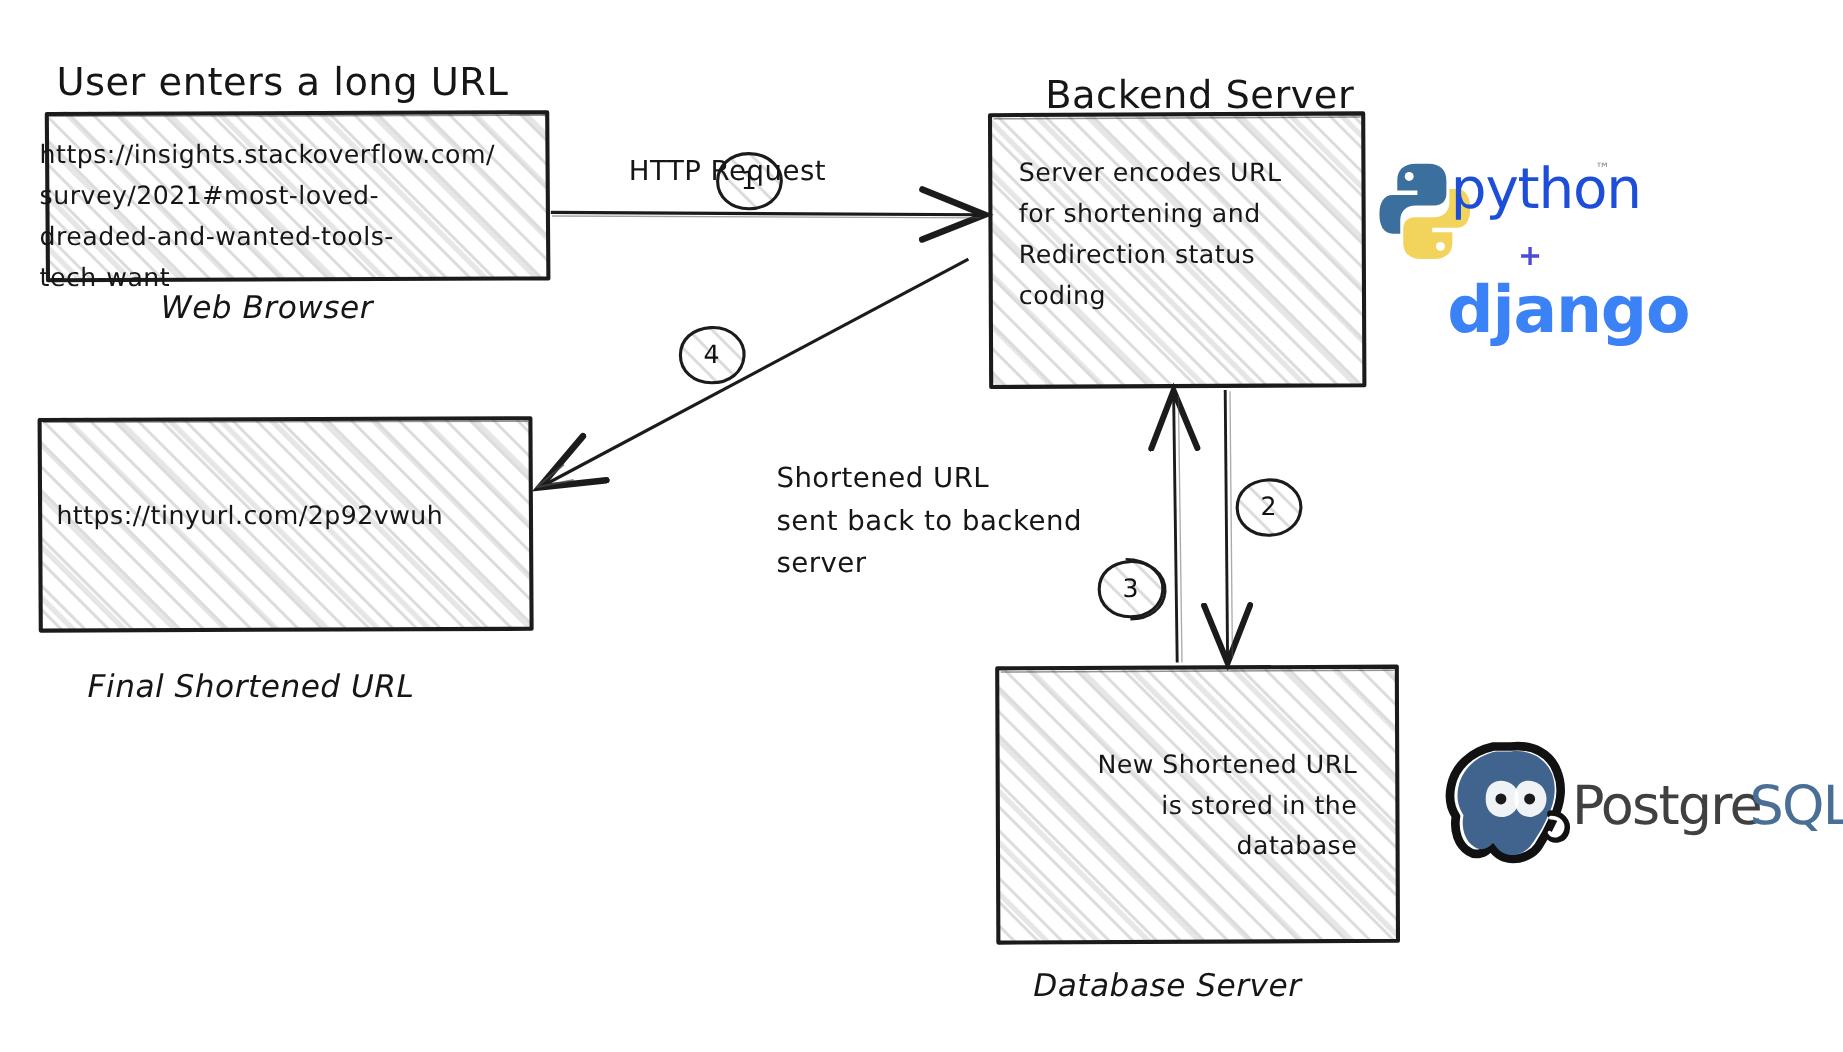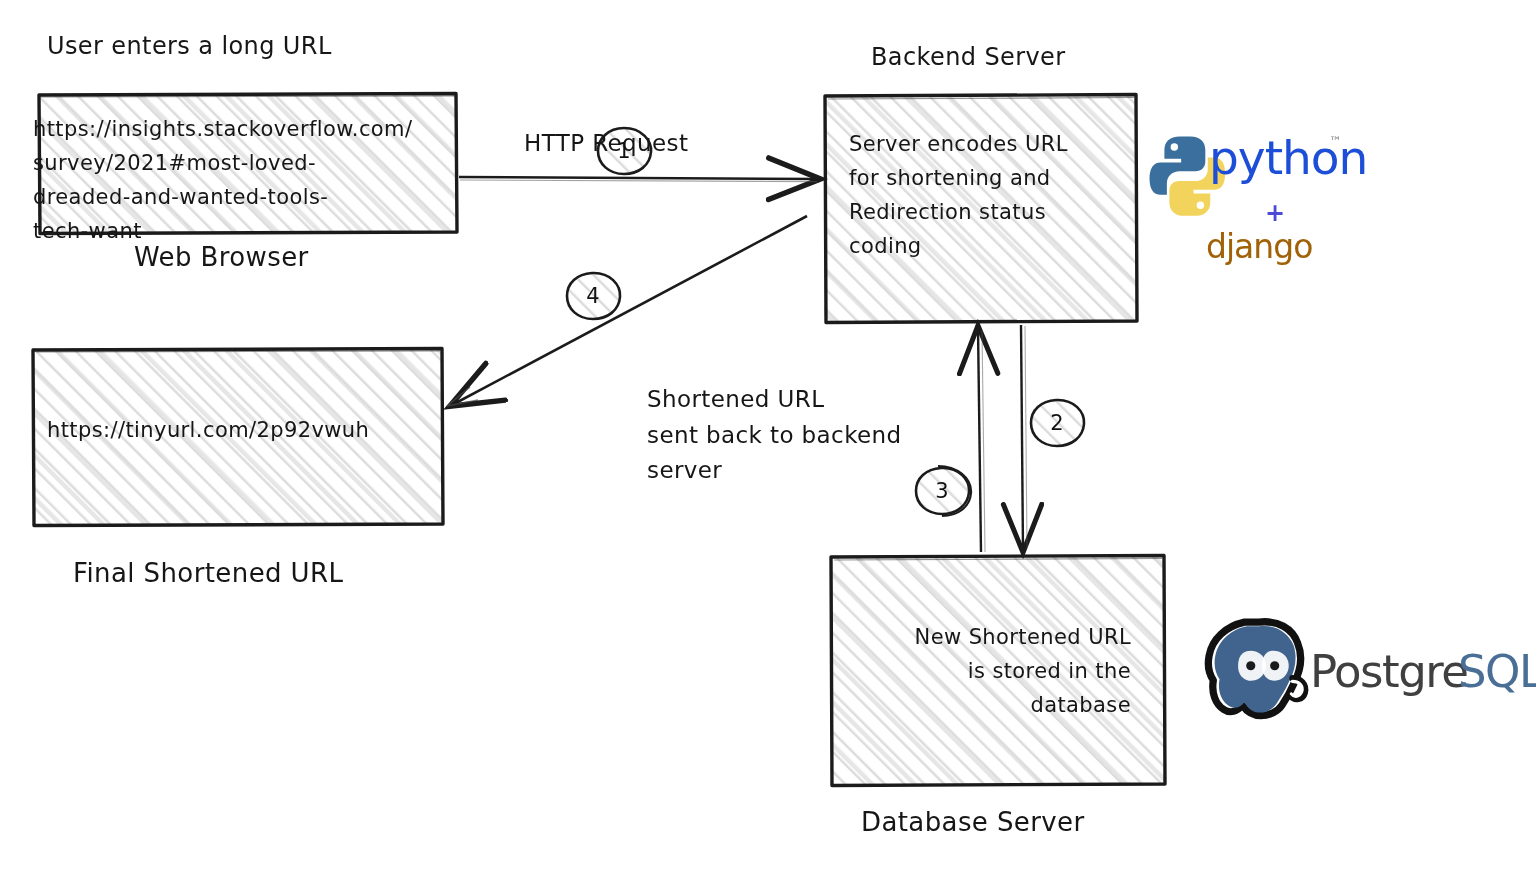--- a/index.html
+++ b/index.html
@@ -11,32 +11,32 @@
 
   
   .lbl{
     position:absolute;
     color:#161616;
     font-family:"DejaVu Sans", sans-serif;
     letter-spacing:.4px;
     white-space:pre;
     line-height:1.38;
   }
-  .title-lbl{font-size:24px;font-weight:400;}
-  .caption-lbl{font-size:26px;font-weight:400;}
+  .title-lbl{font-size:32px;font-weight:400;margin-top:16px;}
+  .caption-lbl{font-size:26px;font-weight:400;font-style:italic;}
   .boxtext{font-size:21px;font-weight:400;line-height:1.62;}
   .arrow-lbl{font-size:23px;font-weight:400;line-height:1.55;}
   .num{
     position:absolute;font-size:21px;color:#111;
     width:100%;text-align:center;top:50%;transform:translateY(-52%);
     font-family:"DejaVu Sans", sans-serif;
   }
   .circle-badge{position:absolute;width:48px;height:46px;}
   .dj-plus{position:absolute;color:#4b4bd6;font-size:24px;font-weight:700;}
-  .dj-word{position:absolute;color:#a16207;font-size:33px;font-weight:400;letter-spacing:-1px;font-family:"DejaVu Sans", sans-serif;}
+  .dj-word{position:absolute;color:#3b82f6;font-size:54px;font-weight:700;letter-spacing:-1px;font-family:"DejaVu Sans", sans-serif;}
   .py-word{position:absolute;color:#1d4ed8;font-size:47px;font-weight:400;letter-spacing:-1px;font-family:"DejaVu Sans", sans-serif;}
   .py-tm{position:absolute;color:#8a8a8a;font-size:13px;}
   .pg-word{position:absolute;font-size:45px;letter-spacing:-1.5px;font-family:"DejaVu Sans", sans-serif;}
   .pg-a{color:#404040;}
   .pg-b{color:#4a6f96;}
 </style>
 </head>
 <body>
 
 <svg id="canvas" viewBox="0 0 1536 877">

